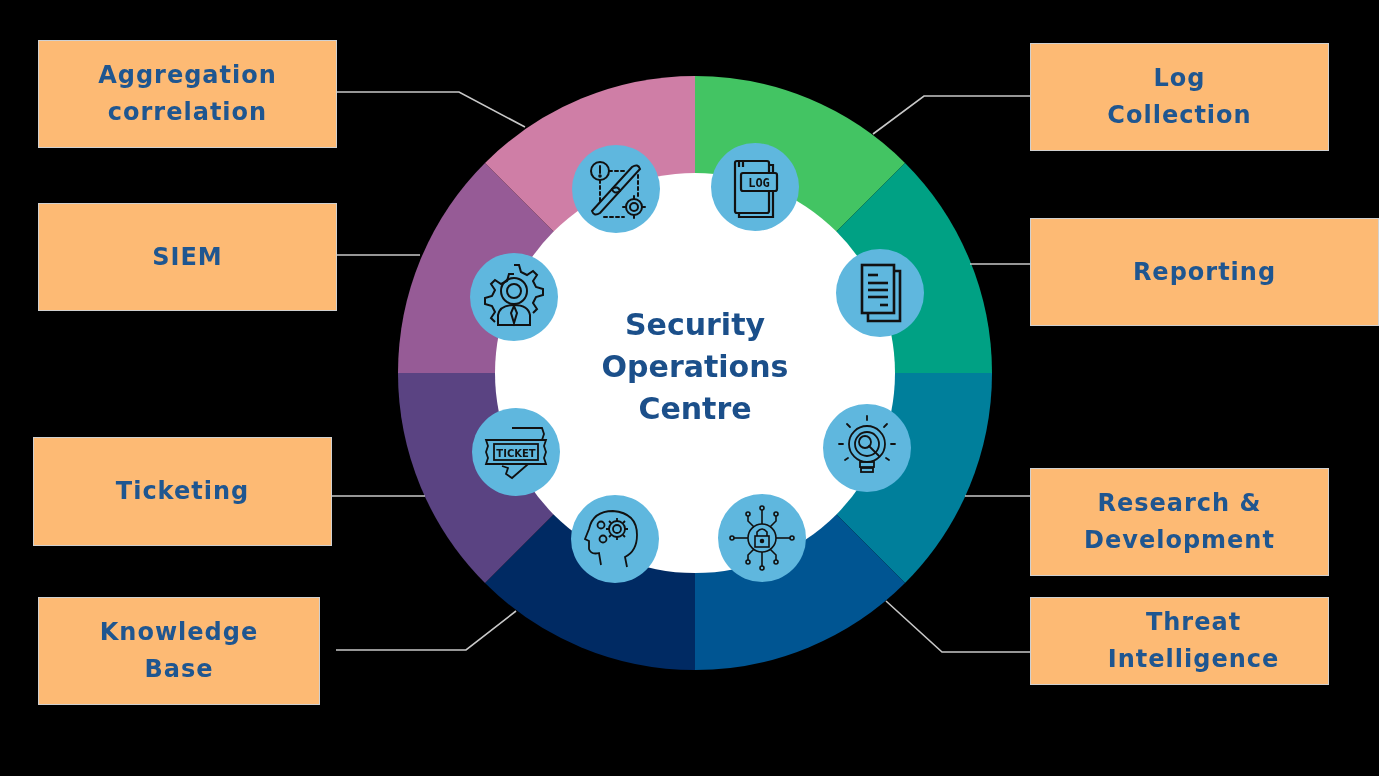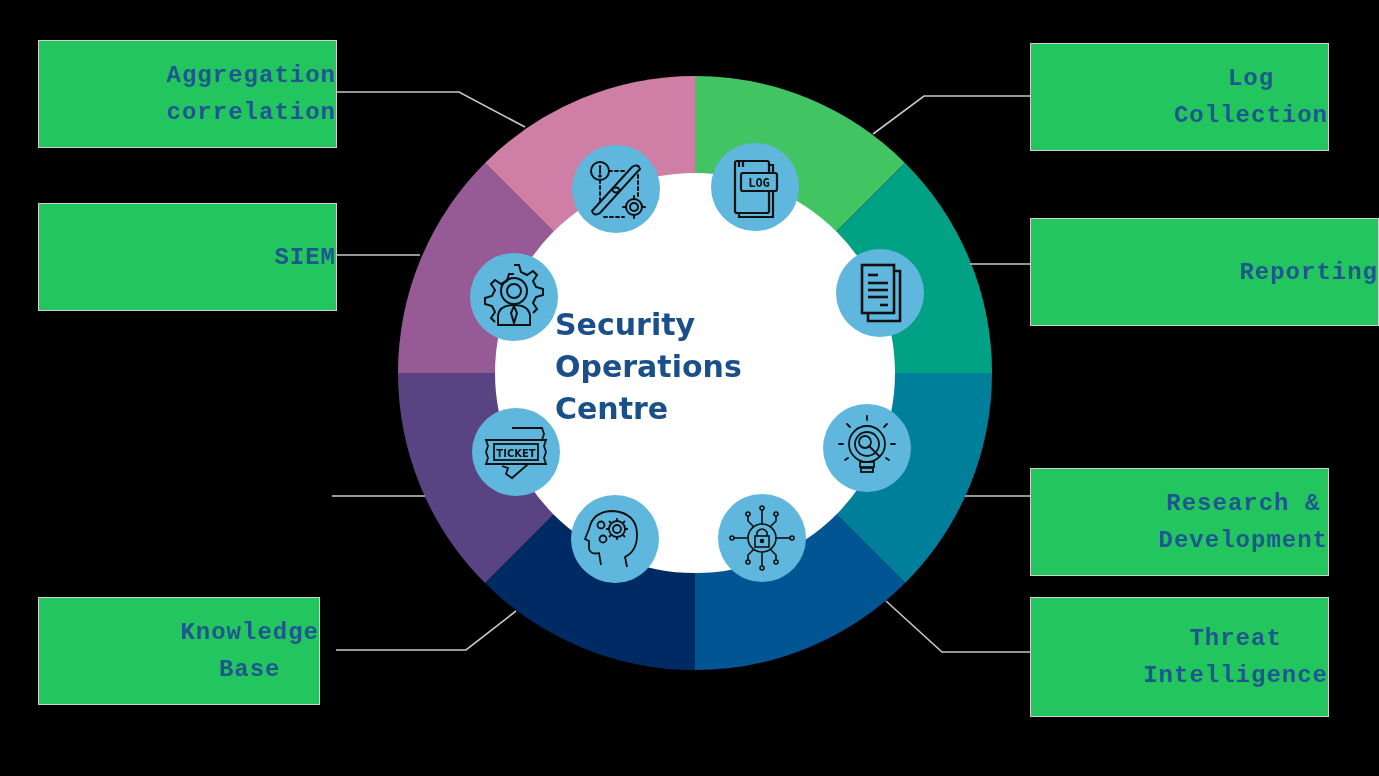--- a/index.html
+++ b/index.html
@@ -3,33 +3,32 @@
 <meta charset="utf-8">
 <style>
   html, body { margin: 0; padding: 0; }
   body {
     width: 1379px; height: 776px; background: #000000;
     position: relative; overflow: hidden;
     font-family: "DejaVu Sans", "Liberation Sans", sans-serif;
   }
   .canvas { position: absolute; left: 0; top: 0; width: 1379px; height: 776px; }
   .label-box {
-    position: absolute; background: #22c55e;
+    position: absolute; background: #fdba74;
     border: 1px solid #d0d0d0; box-sizing: border-box;
-    display: flex; align-items: center; justify-content: flex-end;
+    display: flex; align-items: center; justify-content: center;
     text-align: center;
-    font-family: Liberation Mono, monospace;
   }
   .label-text {
     color: #1f5690; font-weight: bold; font-size: 24px;
     line-height: 37px; letter-spacing: 1px; white-space: pre-line;
   }
   .center-title {
     position: absolute; left: 555px; top: 304px; width: 280px;
-    text-align: left; color: #1b4f8a; font-weight: bold;
+    text-align: center; color: #1b4f8a; font-weight: bold;
     font-size: 30px; line-height: 42px; white-space: pre-line;
     font-family: "DejaVu Sans", sans-serif;
   }
   .icon-holder { position: absolute; width: 88px; height: 88px; }
   .icon-holder svg { width: 88px; height: 88px; display: block; }
 </style>
 </head>
 <body>
 
 <div class="canvas">
@@ -61,37 +60,40 @@
   <div class="center-title">Security Operations
 Centre</div>
 
   <div class="label-box" style="left:38px;top:40px;width:299px;height:108px">
     <span class="label-text">Aggregation
 correlation</span>
   </div>
   <div class="label-box" style="left:38px;top:203px;width:299px;height:108px">
     <span class="label-text">SIEM</span>
   </div>
+  <div class="label-box" style="left:33px;top:437px;width:299px;height:109px">
+    <span class="label-text">Ticketing</span>
+  </div>
   <div class="label-box" style="left:38px;top:597px;width:282px;height:108px">
     <span class="label-text">Knowledge
 Base</span>
   </div>
 
   <div class="label-box" style="left:1030px;top:43px;width:299px;height:108px">
     <span class="label-text">Log
 Collection</span>
   </div>
   <div class="label-box" style="left:1030px;top:218px;width:349px;height:108px">
     <span class="label-text">Reporting</span>
   </div>
   <div class="label-box" style="left:1030px;top:468px;width:299px;height:108px">
     <span class="label-text">Research &amp;
 Development</span>
   </div>
-  <div class="label-box" style="left:1030px;top:597px;width:299px;height:120px">
+  <div class="label-box" style="left:1030px;top:597px;width:299px;height:88px">
     <span class="label-text" style="padding-left:28px">Threat
 Intelligence</span>
   </div>
 
   <div class="icon-holder" style="left:572px;top:145px">
     <svg viewBox="0 0 88 88">
         <circle cx="44" cy="44" r="44" fill="#5fb7de"></circle>
       <g stroke="#111" stroke-width="2" fill="none" stroke-linecap="round">
         <circle cx="28" cy="26" r="9"></circle>
           <line x1="28" y1="21" x2="28" y2="28"></line>

